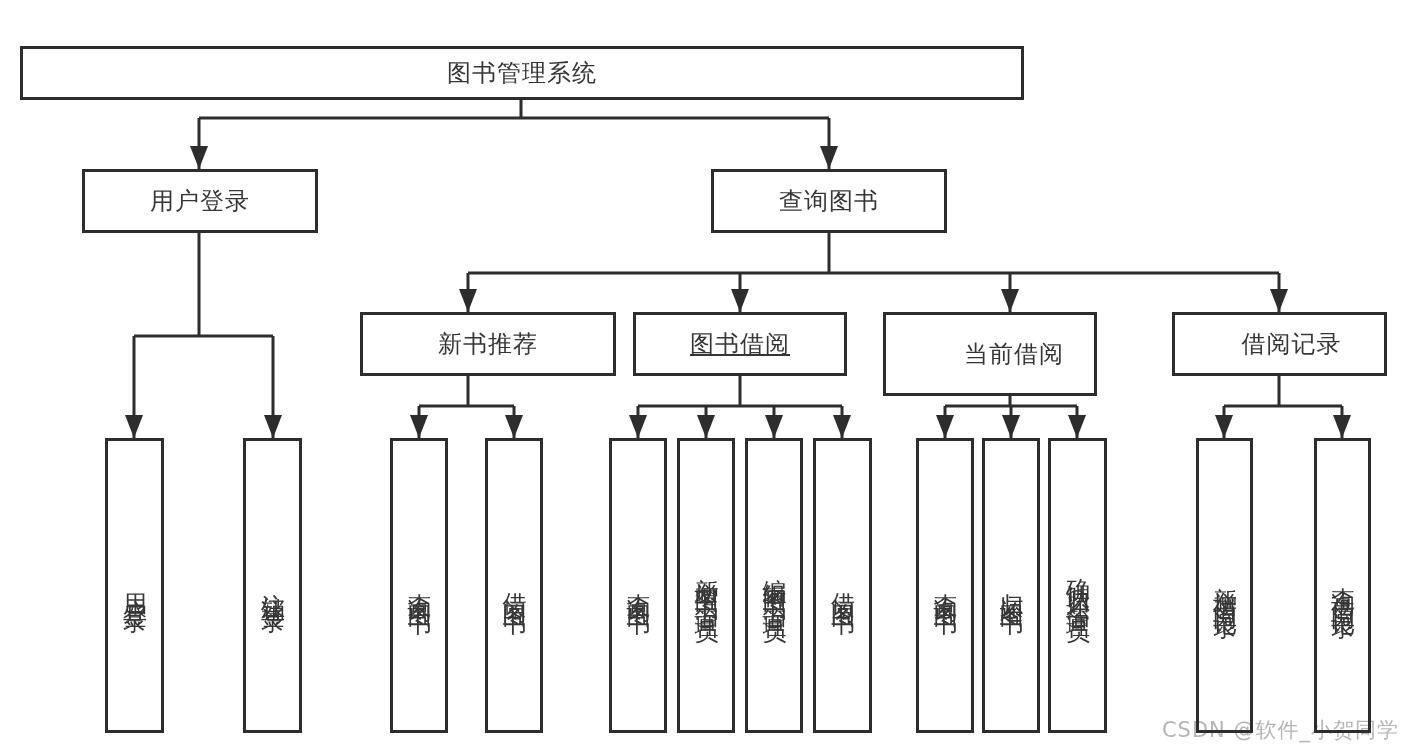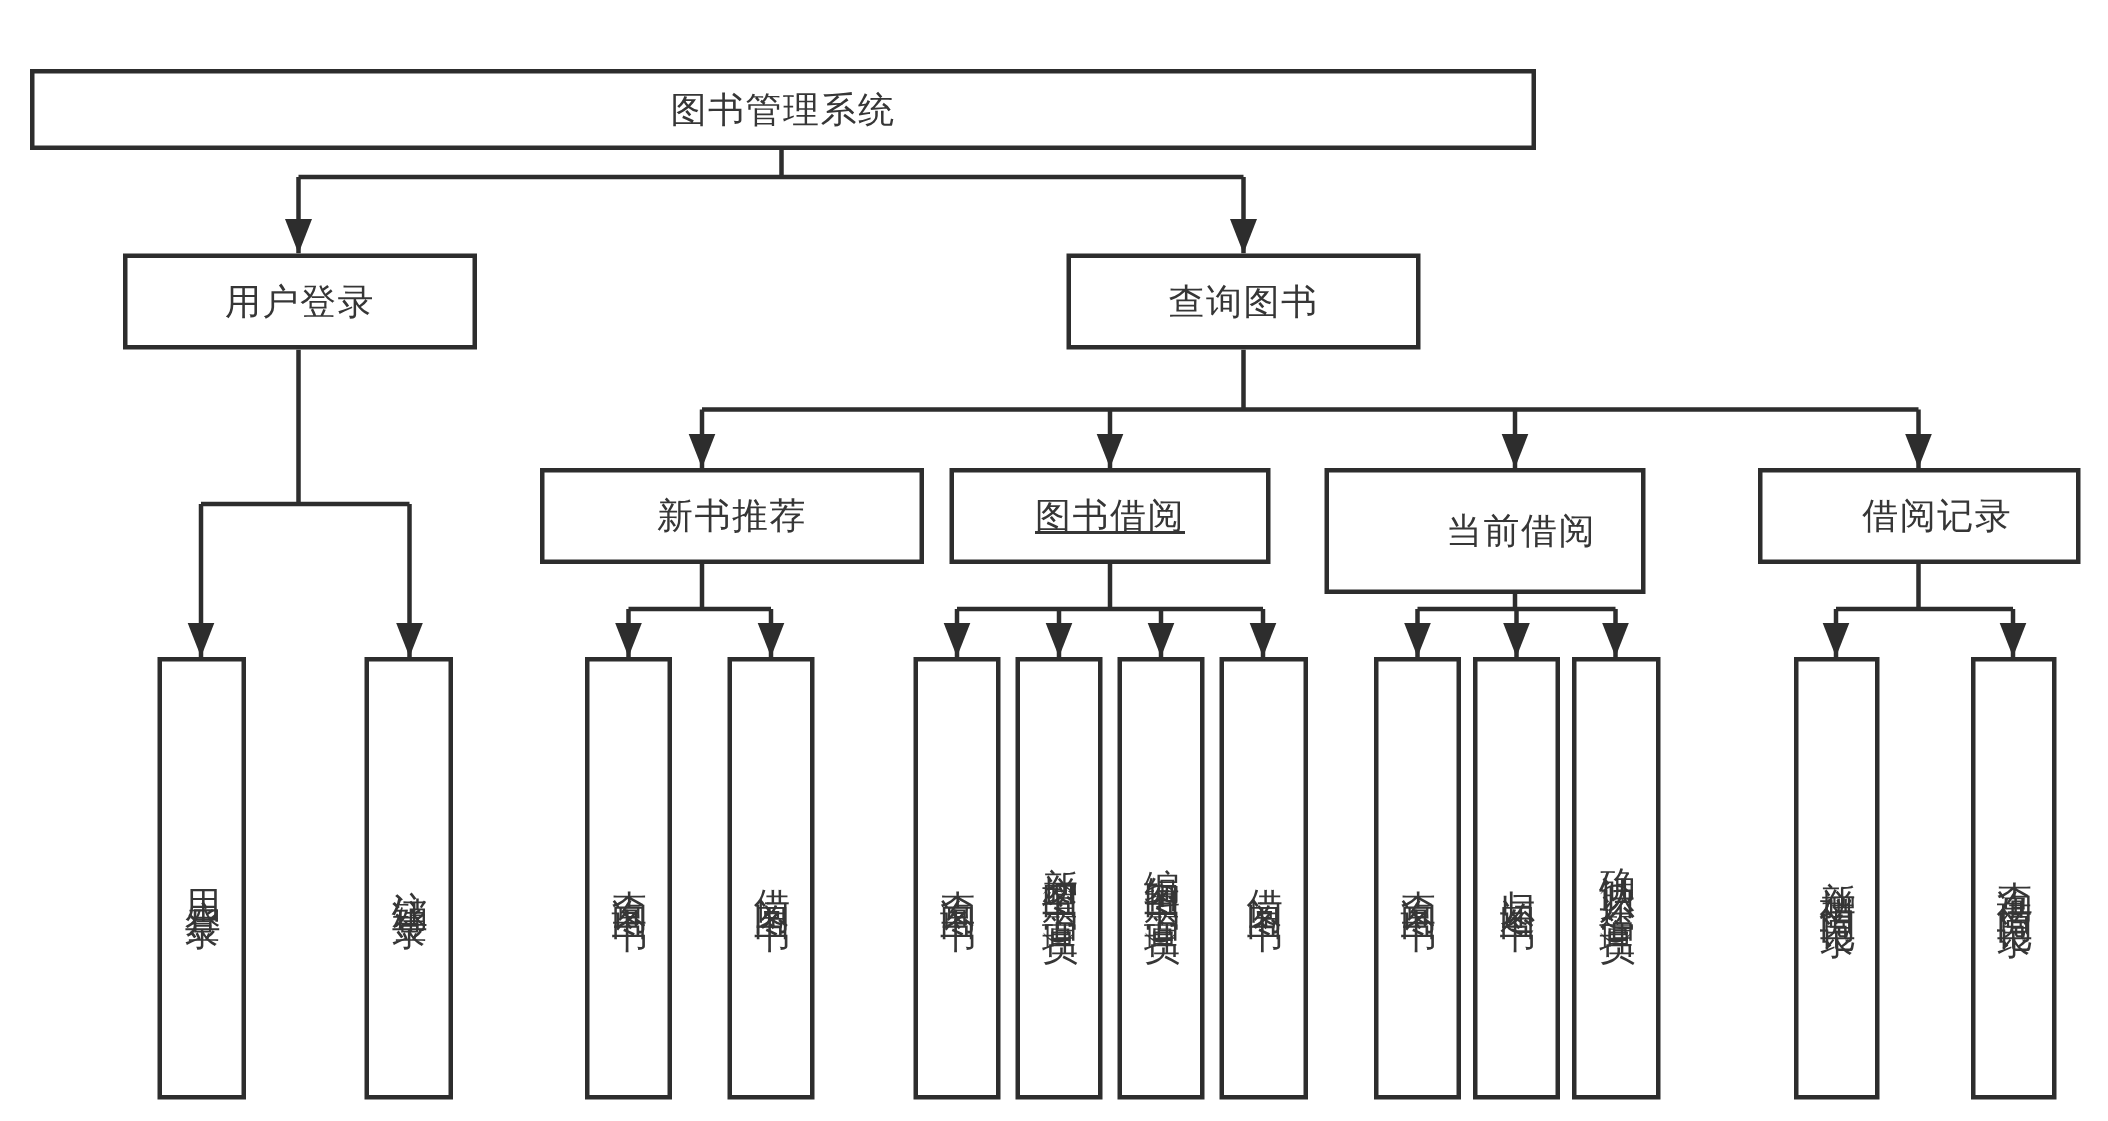--- a/index.html
+++ b/index.html
@@ -171,14 +171,15 @@
   <div class="box leaf" id="leaf-cb-confirm">
     <span class="vtext">确认归还（管理员）</span>
   </div>
   <div class="box leaf" id="leaf-br-add">
     <span class="vtext">新增借阅记录</span>
   </div>
   <div class="box leaf" id="leaf-br-query">
     <span class="vtext">查询借阅记录</span>
   </div>
 
+  <div class="watermark">CSDN @软件_小贺同学</div>
 
 </div>
 
 </body></html>

